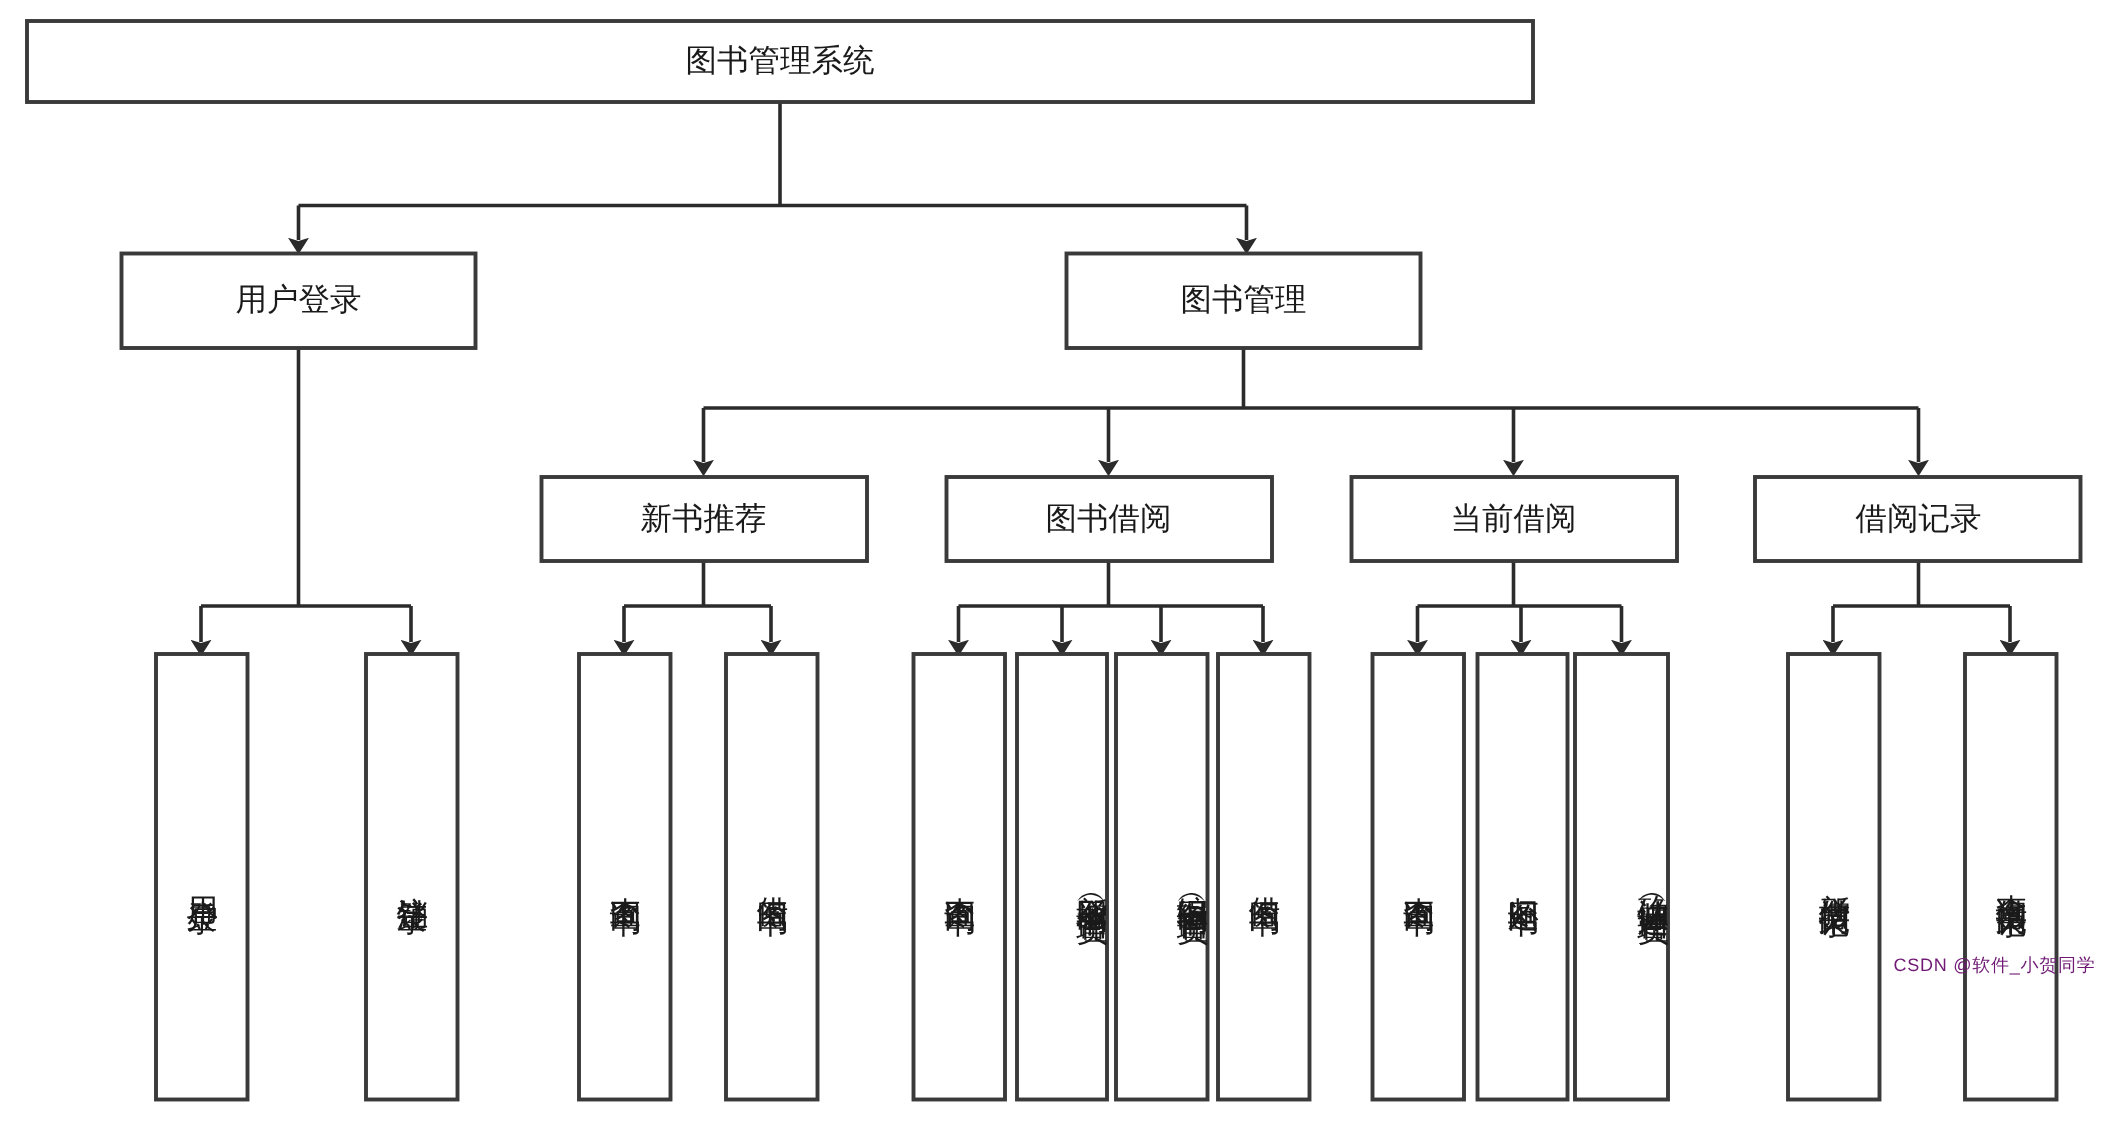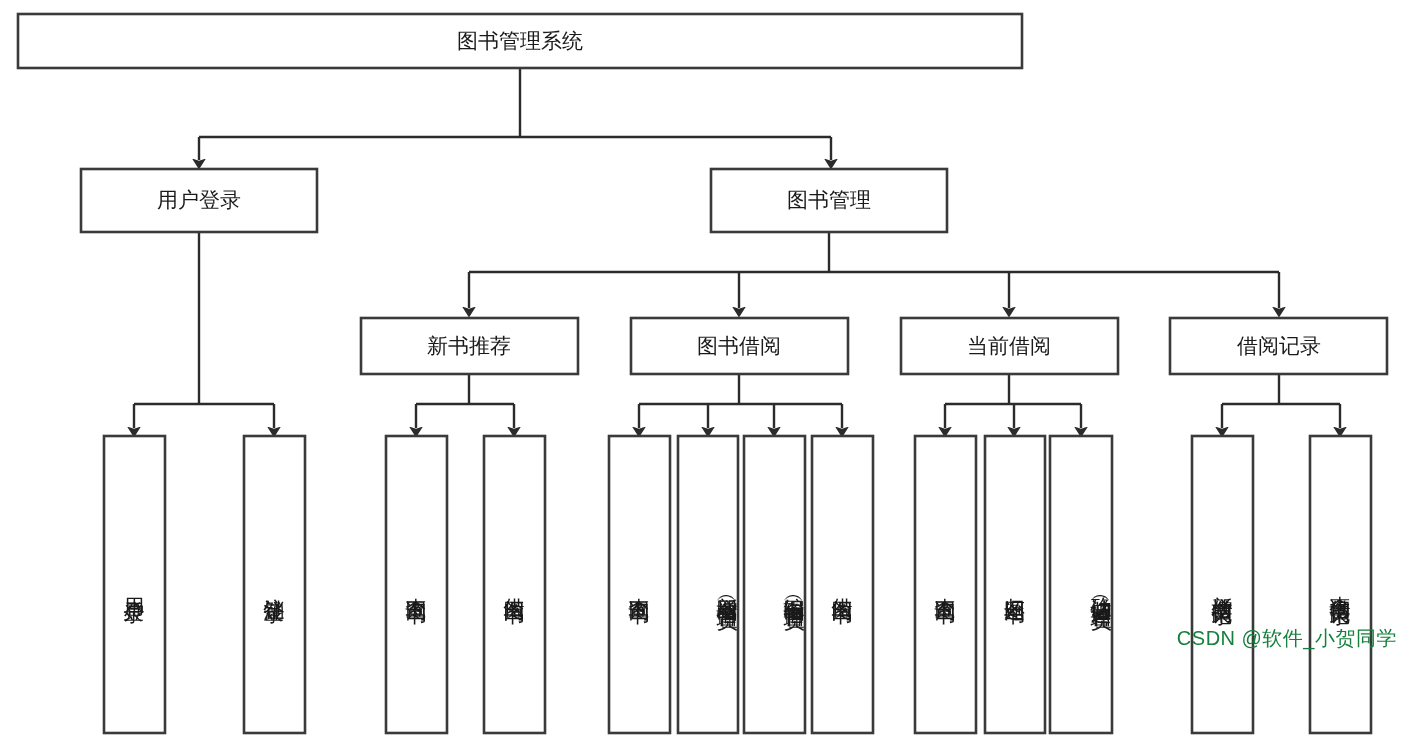--- a/index.html
+++ b/index.html
@@ -7,21 +7,21 @@
        font-family:"Liberation Sans","DejaVu Sans",sans-serif;color:#1a1a1a;}
   #diagram-root{position:relative;width:1405px;height:658px;}
   svg#tree{position:absolute;left:0;top:0;width:1405px;height:747px;}
   .boxrect{fill:#ffffff;stroke:#3a3a3a;stroke-width:2.6;}
   .connector{stroke:#2b2b2b;stroke-width:2.4;fill:none;}
   .arrowhead{fill:#2b2b2b;stroke:none;}
   .hlabel{font-size:21px;fill:#1a1a1a;text-anchor:middle;dominant-baseline:middle;}
   .vlabel{position:absolute;writing-mode:vertical-rl;text-orientation:upright;
           font-size:21px;line-height:1;letter-spacing:2px;color:#1a1a1a;
           white-space:nowrap;pointer-events:none;}
-  .watermark{position:absolute;right:8px;bottom:6px;font-size:20px;color:#15803d;
+  .watermark{position:absolute;right:8px;bottom:6px;font-size:12px;color:#701a75;
              letter-spacing:0.5px;}
 </style>
 </head>
 <body>
 
 <div id="diagram-root">
 
   <svg id="tree" viewBox="0 0 1405 747">
     <defs>
       <marker id="ah" markerWidth="12" markerHeight="14" refX="1.5" refY="7" orient="auto" markerUnits="userSpaceOnUse">

